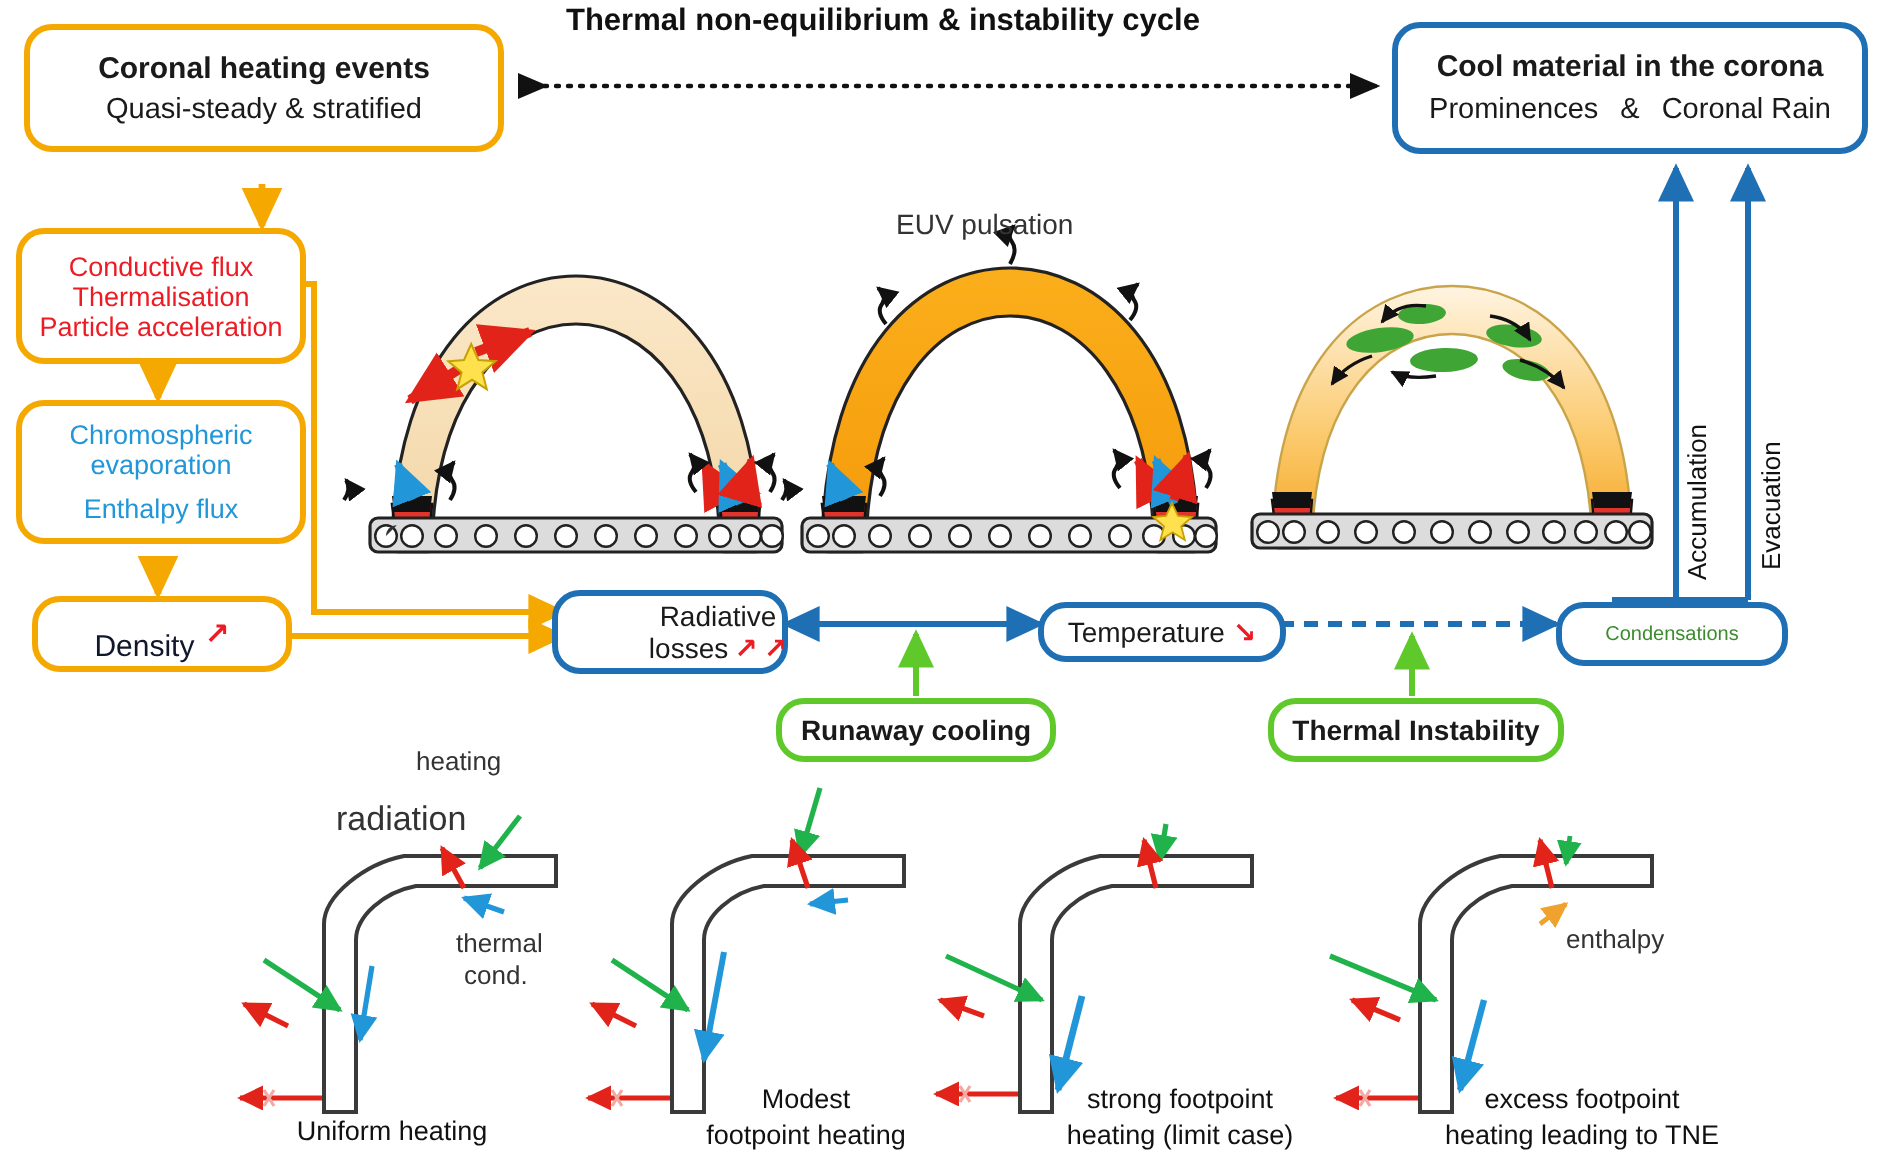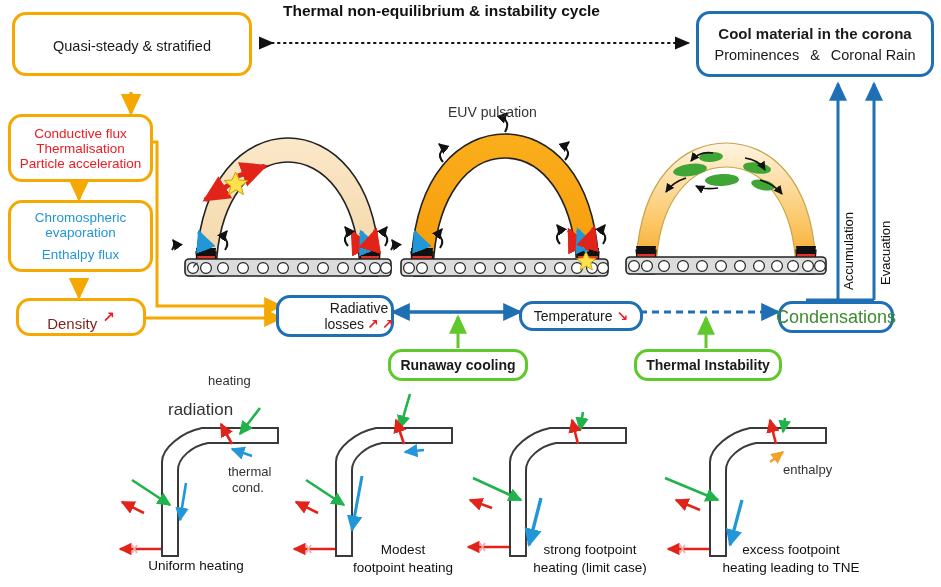--- a/index.html
+++ b/index.html
@@ -11,21 +11,21 @@
 
   
   .box{position:absolute;box-sizing:border-box;border-radius:14px;background:#fff;
        display:flex;flex-direction:column;align-items:center;justify-content:center;
        text-align:center;}
   .box.orange{border:3px solid #F5A800;}
   .box.blue{border:3px solid #1F6FB4;}
   .box.green{border:3px solid #5FC92C;}
   .c-red{color:#ED1C24;}
   .c-blue{color:#2196D8;}
-  .c-orange{color:#7f1d1d;margin-top:12px;}
+  .c-orange{color:#0f172a;margin-top:12px;}
   .c-green{color:#3C8C2E;}
 
   .title{font-size:15.5px;font-weight:bold;color:#111;}
   .vlabel{position:absolute;font-size:13px;color:#111;
           transform-origin:0 0;transform:rotate(-90deg);white-space:nowrap;}
   .panel{position:absolute;box-sizing:border-box;border:2px solid #3a3a3a;border-radius:10px;
          background:#fff;overflow:hidden;}
   .smalltxt{font-size:12.5px;color:#333;}
   .capt{font-size:13.5px;color:#111;text-align:center;line-height:1.18;}
 </style>
@@ -277,20 +277,21 @@
       <path d="M700,510 L676,500" stroke="#E2231A" stroke-width="2.6" fill="none" marker-end="url(#ar-red-s)"></path>
       <path d="M742,500 L730,545" stroke="#2196D8" stroke-width="3.2" fill="none" marker-end="url(#ar-blue-s)"></path>
       <path d="M709,549 L668,549" stroke="#E2231A" stroke-width="2.4" fill="none" marker-end="url(#ar-red-s)"></path>
       <path d="M680,545 l5,8 M685,545 l-5,8" stroke="#F4A9A4" stroke-width="1.6"></path>
     </g>
   </svg>
 
   <div class="lbl title" style="left:283px;top:2px;">Thermal non-equilibrium &amp; instability cycle</div>
 
   <div class="box orange" style="left:12px;top:12px;width:240px;height:64px;">
+    <div style="font-size:15px;font-weight:bold;">Coronal heating events</div>
     <div style="font-size:14.5px;margin-top:4px;">Quasi-steady &amp; stratified</div>
   </div>
 
   <div class="box orange" style="left:8px;top:200px;width:145px;height:72px;">
     <div class="c-blue" style="font-size:13.5px;">Chromospheric</div>
     <div class="c-blue" style="font-size:13.5px;">evaporation</div>
     <div class="c-blue" style="font-size:13.5px;margin-top:7px;">Enthalpy flux</div>
   </div>
 
   <div class="box orange" style="left:8px;top:114px;width:145px;height:68px;">
@@ -312,21 +313,21 @@
       <span class="c-red" style="font-weight:bold;">↗</span>
     </div>
   </div>
 
   <div class="box blue" style="left:519px;top:301px;width:124px;height:30px;flex-direction:row;gap:4px;">
     <span style="font-size:14px;">Temperature</span>
     <span class="c-red" style="font-size:14px;font-weight:bold;">↘</span>
   </div>
 
   <div class="box blue" style="left:778px;top:301px;width:116px;height:32px;">
-    <span class="c-green" style="font-size:18px;">Condensations</span>
+    <span class="c-green" style="font-size:10px;">Condensations</span>
   </div>
 
   <div class="box green" style="left:388px;top:349px;width:140px;height:32px;">
     <span style="font-size:14px;font-weight:bold;">Runaway cooling</span>
   </div>
 
   <div class="box blue" style="left:696px;top:11px;width:238px;height:66px;">
     <div style="font-size:15px;font-weight:bold;">Cool material in the corona</div>
     <div style="font-size:14.5px;margin-top:5px;display:flex;gap:11px;">
       <span>Prominences</span>

